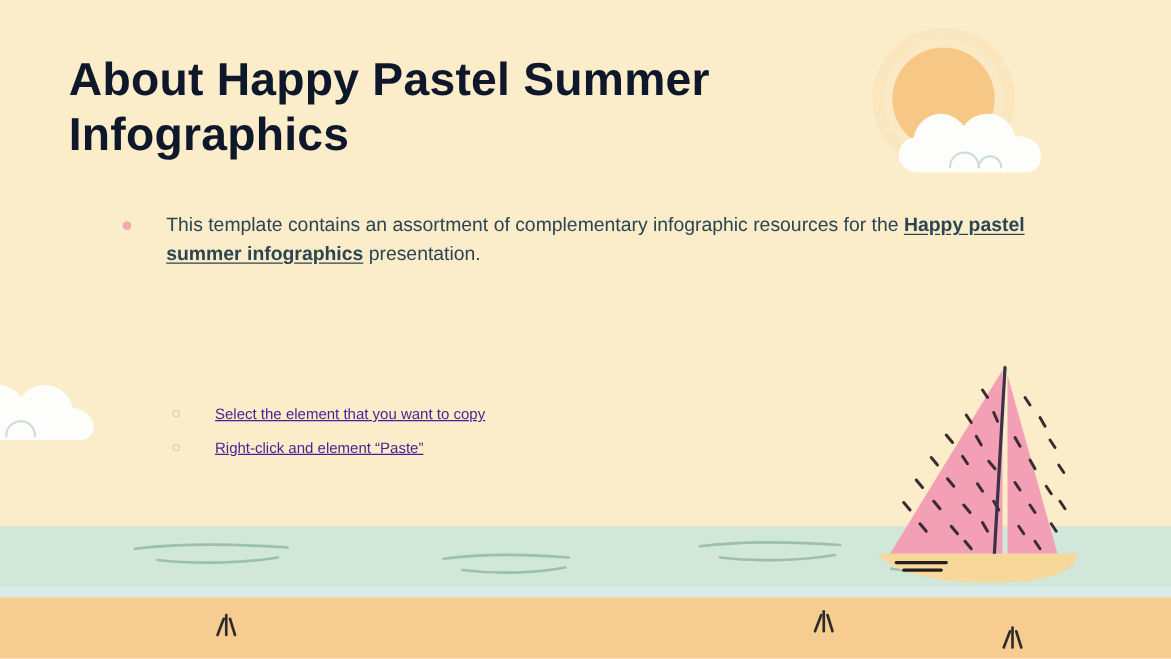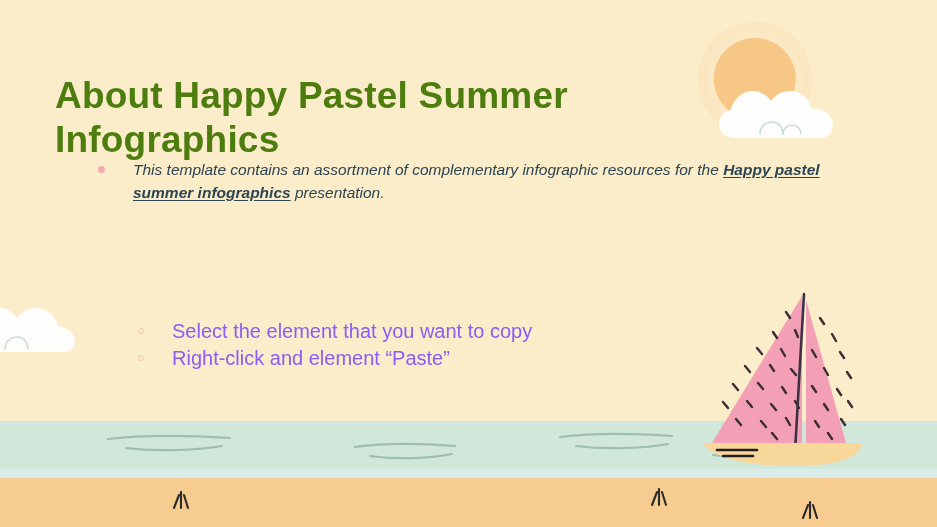--- a/index.html
+++ b/index.html
@@ -54,30 +54,28 @@
   
   .title {
     position: absolute;
     left: 55px;
     top: 42px;
     width: 600px;
     font-size: 37px;
     line-height: 44px;
     font-weight: 700;
     letter-spacing: 0.2px;
-    color: #4d7c0f;
-    margin-top: 32px;
+    color: #0f172a;
   }
 
   .body-block {
     position: absolute;
     left: 93px;
-    top: 158px;
+    top: 169px;
     width: 770px;
-    font-style: italic;
   }
 
   ul.lvl1 {
     list-style: none;
     margin: 0;
     padding: 0;
   }
   ul.lvl1 > li {
     position: relative;
     padding-left: 40px;
@@ -106,23 +104,24 @@
 
   ul.lvl2 {
     list-style: none;
     margin: 10px 0 0 0;
     padding: 0;
   }
   ul.lvl2 > li {
     position: relative;
     padding-left: 41px;
     margin-bottom: 3.5px;
-    font-size: 20px;
+    font-size: 12px;
     line-height: 23px;
-    color: #8b5cf6;
+    color: #4c1d95;
+    text-decoration: underline;
   }
   ul.lvl2 > li::before {
     content: "";
     position: absolute;
     left: 7px;
     top: 8px;
     width: 6px;
     height: 6px;
     border-radius: 50%;
     border: 1.3px solid #eec9ae;

